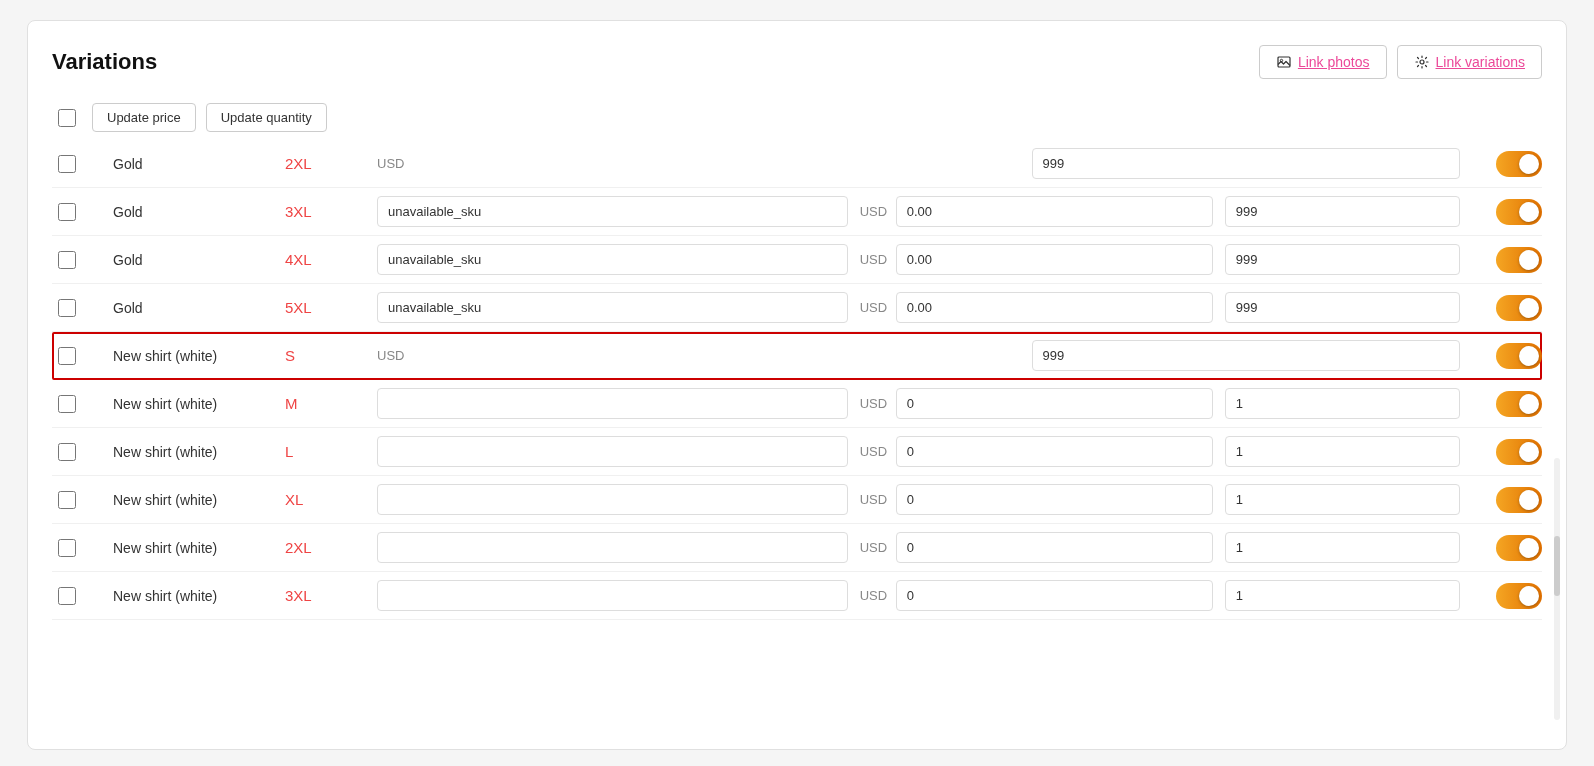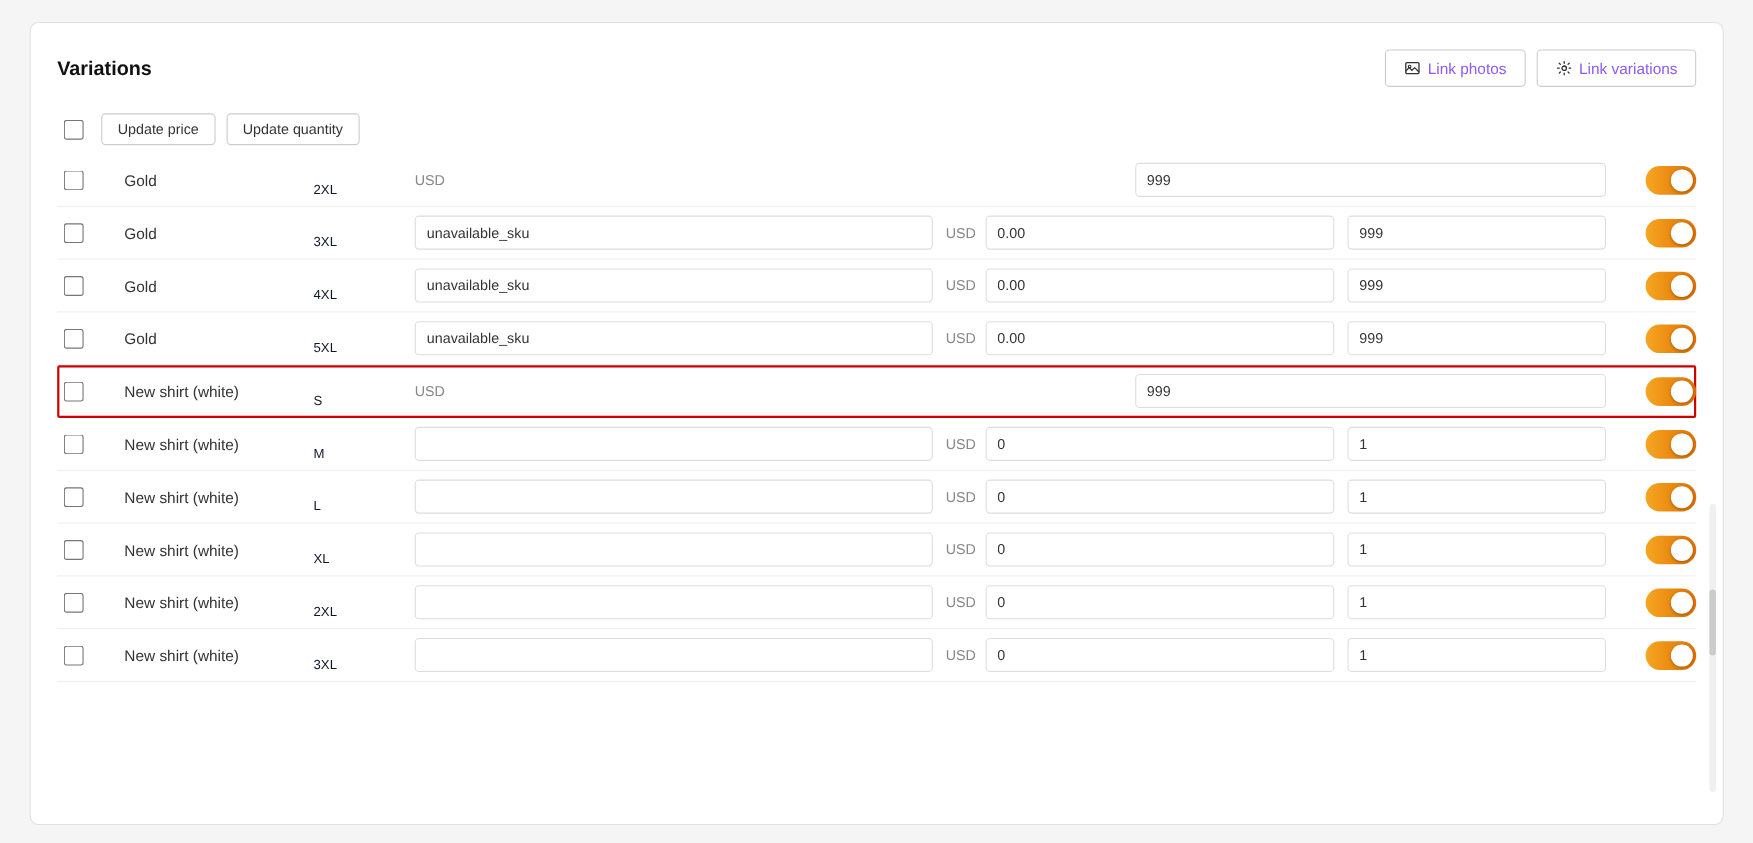--- a/index.html
+++ b/index.html
@@ -21,38 +21,39 @@
       padding: 24px;
       position: relative;
     }
     .card-header {
       display: flex;
       justify-content: space-between;
       align-items: center;
       margin-bottom: 24px;
     }
     .card-title {
-      font-size: 18px;
+      font-size: 22px;
       font-weight: 700;
       color: #111;
     }
     .header-actions {
       display: flex;
       gap: 10px;
     }
     .btn {
       display: flex;
       gap: 6px;
       padding: 8px 16px;
       border: 1px solid #ccc;
       border-radius: 4px;
       background: #fff;
       font-size: 14px;
       cursor: pointer;
-      color: #8b5cf6;
+      color: #ec4899;
+      text-decoration: underline;
     }
     .btn-icon {
       width: 16px;
       height: 16px;
       display: inline-flex;
       align-items: center;
       justify-content: center;
     }
     .toolbar {
       display: flex;
@@ -103,23 +104,22 @@
     .col-color {
       width: 160px;
       flex-shrink: 0;
       font-size: 14px;
       color: #333;
       margin-left: 19px;
     }
     .col-size {
       width: 80px;
       flex-shrink: 0;
-      font-size: 12px;
-      color: #0f172a;
-      margin-top: 17px;
+      font-size: 15px;
+      color: #ef4444;
     }
     .col-sku {
       flex: 2;
       min-width: 0;
     }
     .col-price {
       flex: 1.5;
       min-width: 0;
       display: flex;
       align-items: center;

